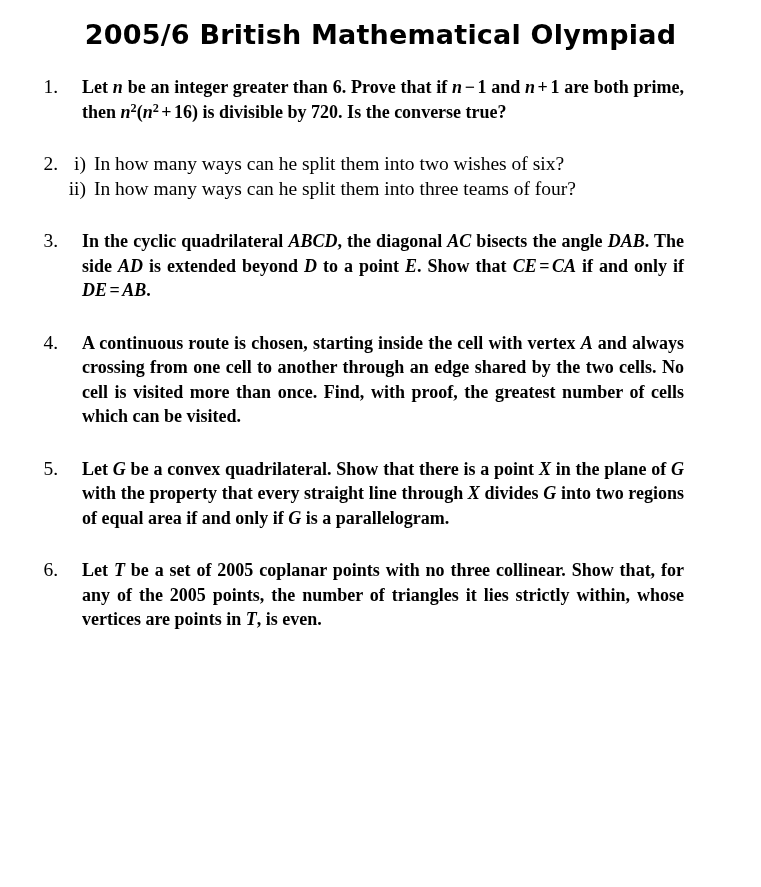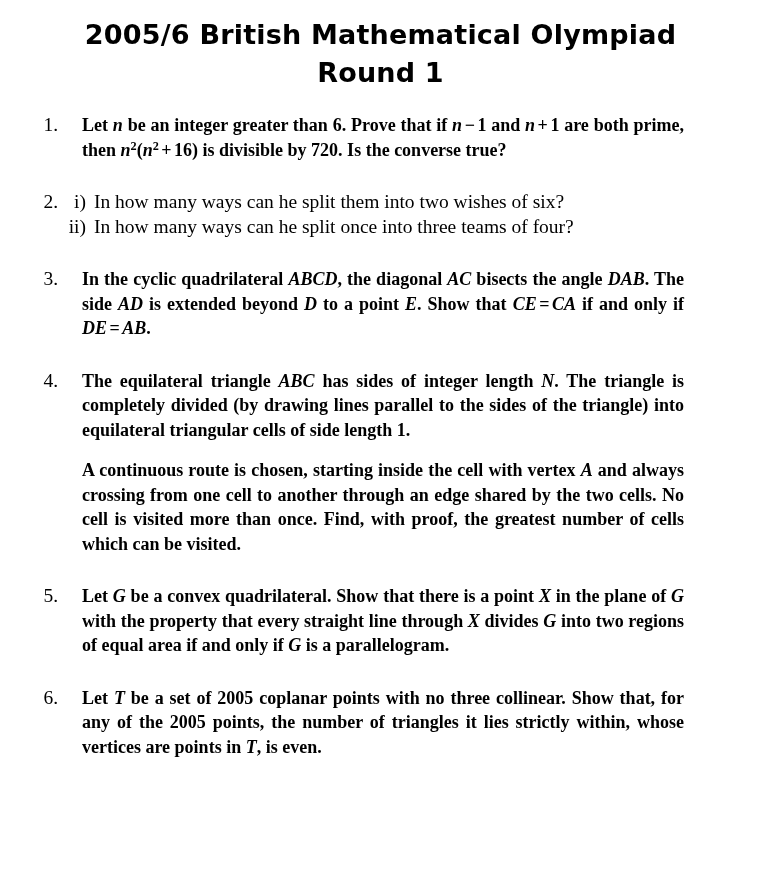--- a/index.html
+++ b/index.html
@@ -109,52 +109,50 @@
     padding: 0 0.14em;
   }
 </style>
 </head>
 <body>
 
 <div class="page">
 
   <div class="title-block">
     <div class="title-line">2005/6 British Mathematical Olympiad</div>
-    <div class="title-line">Round 1</div>
   </div>
 
   <div class="problems">
 
     <div class="problem">
       <span class="problem-number">1.</span>
       <p class="para">Let <span class="m">n</span> be an integer greater than 6. Prove that if <span class="m">n</span><span class="op">−</span><span class="mn">1</span> and <span class="m">n</span><span class="op">+</span><span class="mn">1</span> are both prime, then <span class="m">n<sup>2</sup></span>(<span class="m">n<sup>2</sup></span><span class="op">+</span><span class="mn">16</span>) is divisible by 720. Is the converse true?</p>
     </div>
 
     <div class="problem">
       <span class="problem-number">2.</span>
       <div class="subitems">
         <div class="subitem">
           <span class="subitem-label">i)</span>
           <span class="subitem-text">In how many ways can he split them into two wishes of six?</span>
         </div>
         <div class="subitem">
           <span class="subitem-label">ii)</span>
-          <span class="subitem-text">In how many ways can he split once into three teams of four?</span>
+          <span class="subitem-text">In how many ways can he split them into three teams of four?</span>
         </div>
       </div>
     </div>
 
     <div class="problem">
       <span class="problem-number">3.</span>
       <p class="para">In the cyclic quadrilateral <span class="m">ABCD</span>, the diagonal <span class="m">AC</span> bisects the angle <span class="m">DAB</span>. The side <span class="m">AD</span> is extended beyond <span class="m">D</span> to a point <span class="m">E</span>. Show that <span class="m">CE</span><span class="op">=</span><span class="m">CA</span> if and only if <span class="m">DE</span><span class="op">=</span><span class="m">AB</span>.</p>
     </div>
 
     <div class="problem">
       <span class="problem-number">4.</span>
-      <p class="para">The equilateral triangle <span class="m">ABC</span> has sides of integer length <span class="m">N</span>. The triangle is completely divided (by drawing lines parallel to the sides of the triangle) into equilateral triangular cells of side length 1.</p>
       <p class="para">A continuous route is chosen, starting inside the cell with vertex <span class="m">A</span> and always crossing from one cell to another through an edge shared by the two cells. No cell is visited more than once. Find, with proof, the greatest number of cells which can be visited.</p>
     </div>
 
     <div class="problem">
       <span class="problem-number">5.</span>
       <p class="para">Let <span class="m">G</span> be a convex quadrilateral. Show that there is a point <span class="m">X</span> in the plane of <span class="m">G</span> with the property that every straight line through <span class="m">X</span> divides <span class="m">G</span> into two regions of equal area if and only if <span class="m">G</span> is a parallelogram.</p>
     </div>
 
     <div class="problem">
       <span class="problem-number">6.</span>

